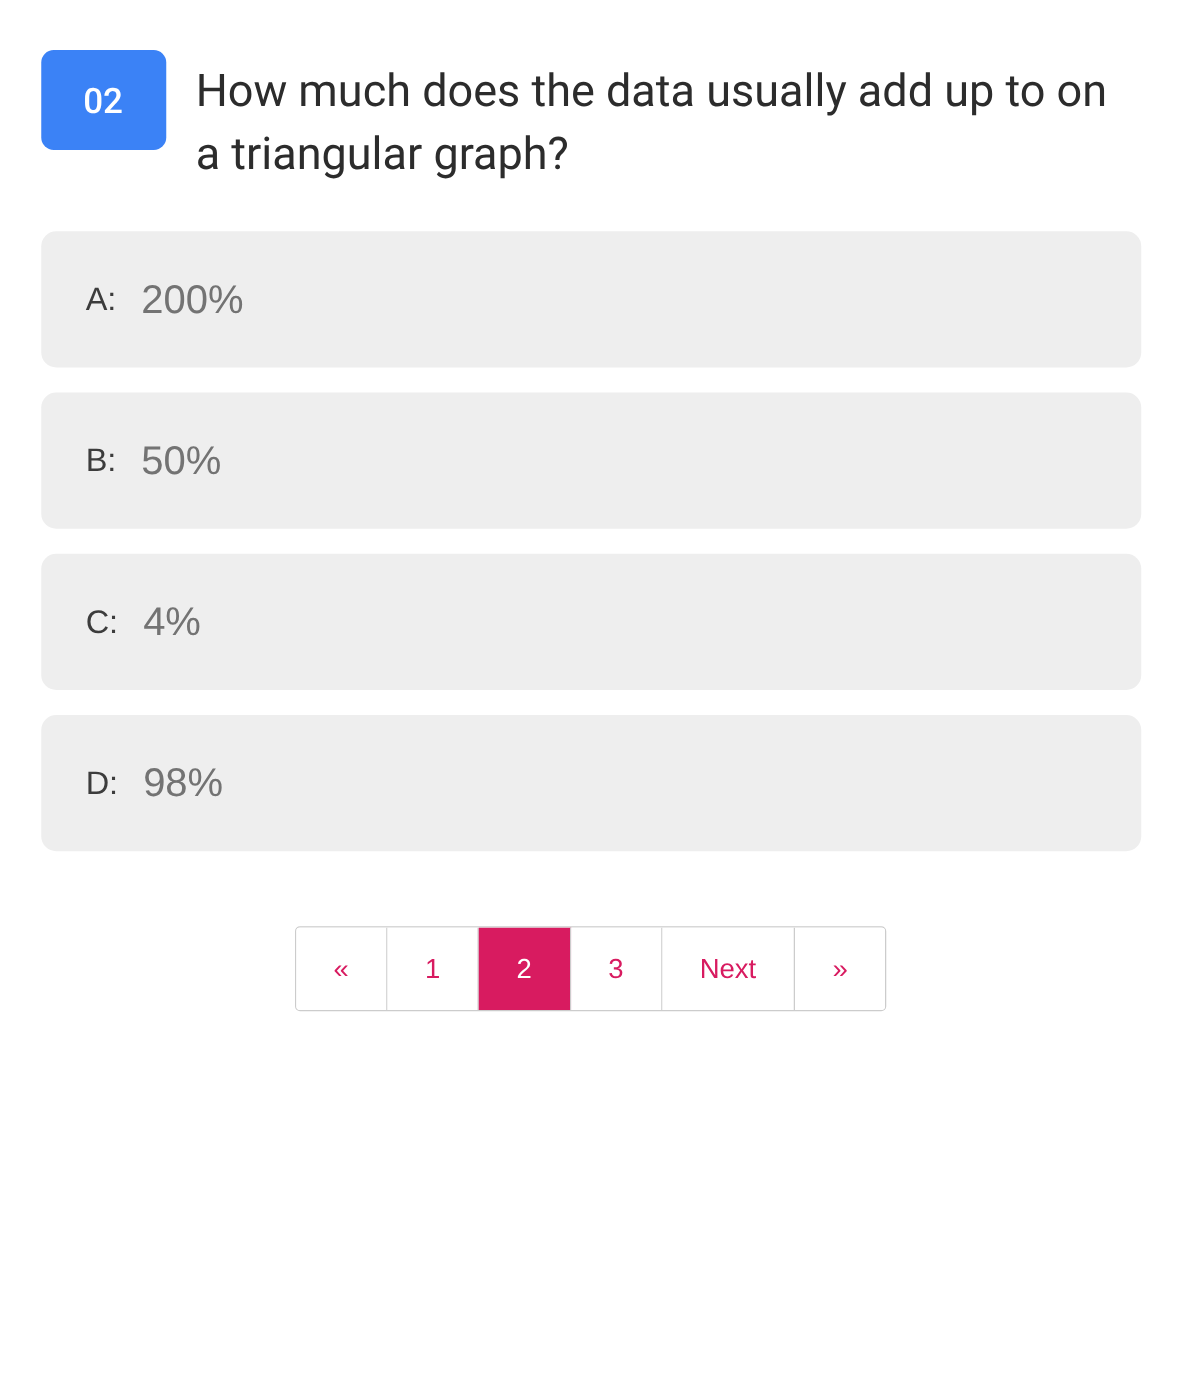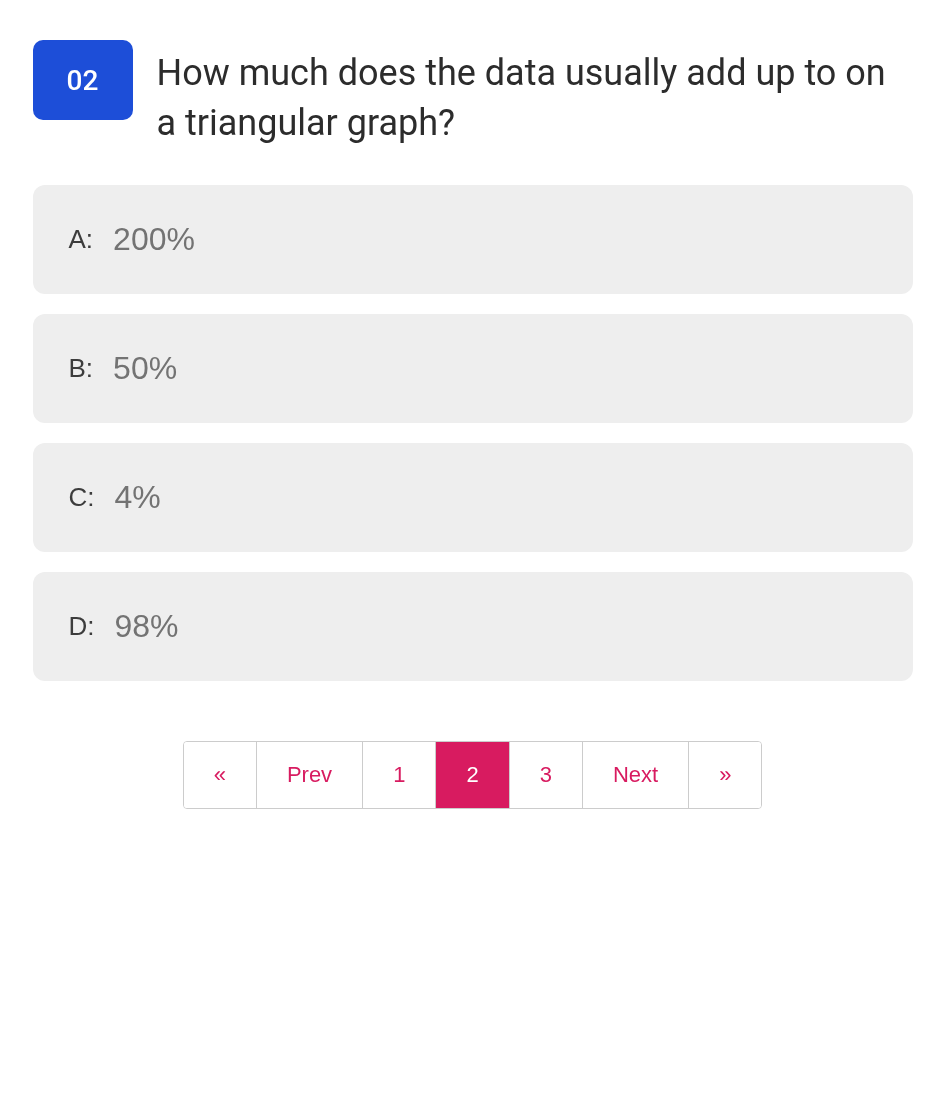--- a/index.html
+++ b/index.html
@@ -25,21 +25,21 @@
     }
 
     .question-header {
       display: flex;
       align-items: flex-start;
       gap: 24px;
       margin-bottom: 36px;
     }
 
     .question-number-badge {
-      background-color: #1d4ed8;
+      background-color: #3b82f6;
       color: #ffffff;
       font-size: 28px;
       font-weight: 500;
       border-radius: 10px;
       width: 100px;
       height: 80px;
       display: flex;
       align-items: center;
       justify-content: center;
       flex-shrink: 0;
@@ -142,21 +142,20 @@
     </button>
     <button class="answer-option">
       <span class="answer-label">D:</span>
       <span class="answer-value">98%</span>
     </button>
   </div>
 
   <div style="display: flex; justify-content: center;">
     <nav class="pagination">
       <button class="page-btn">«</button>
-      <button class="page-btn">Prev</button>
       <button class="page-btn">1</button>
       <button class="page-btn active">2</button>
       <button class="page-btn">3</button>
       <button class="page-btn">Next</button>
       <button class="page-btn">»</button>
     </nav>
   </div>
 </div>
 
 </body></html>

